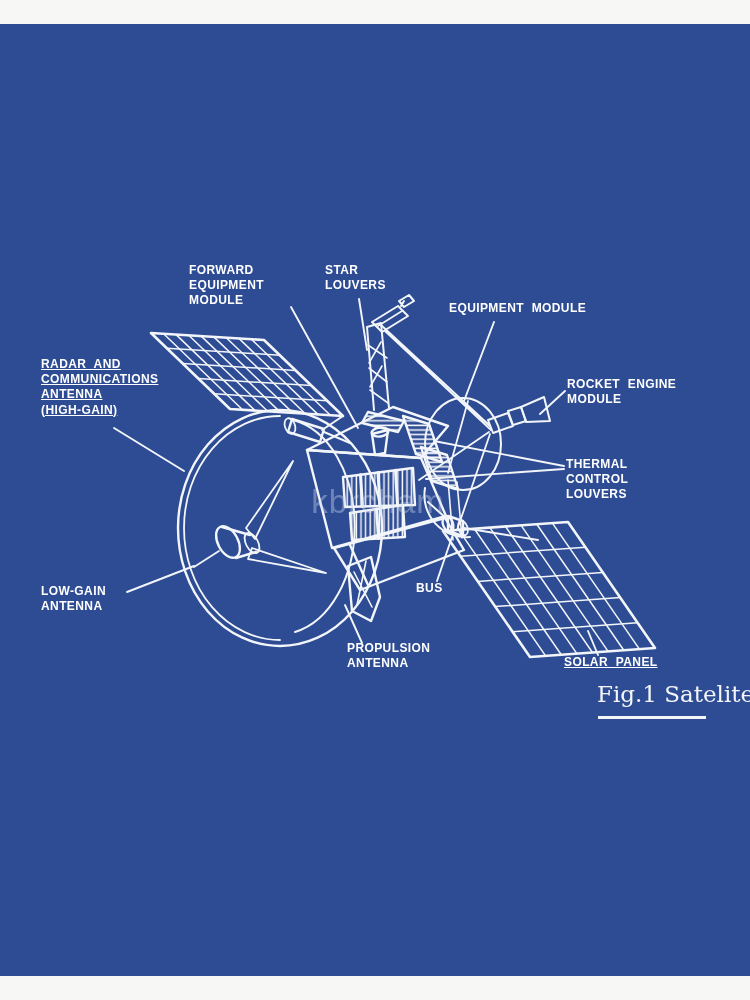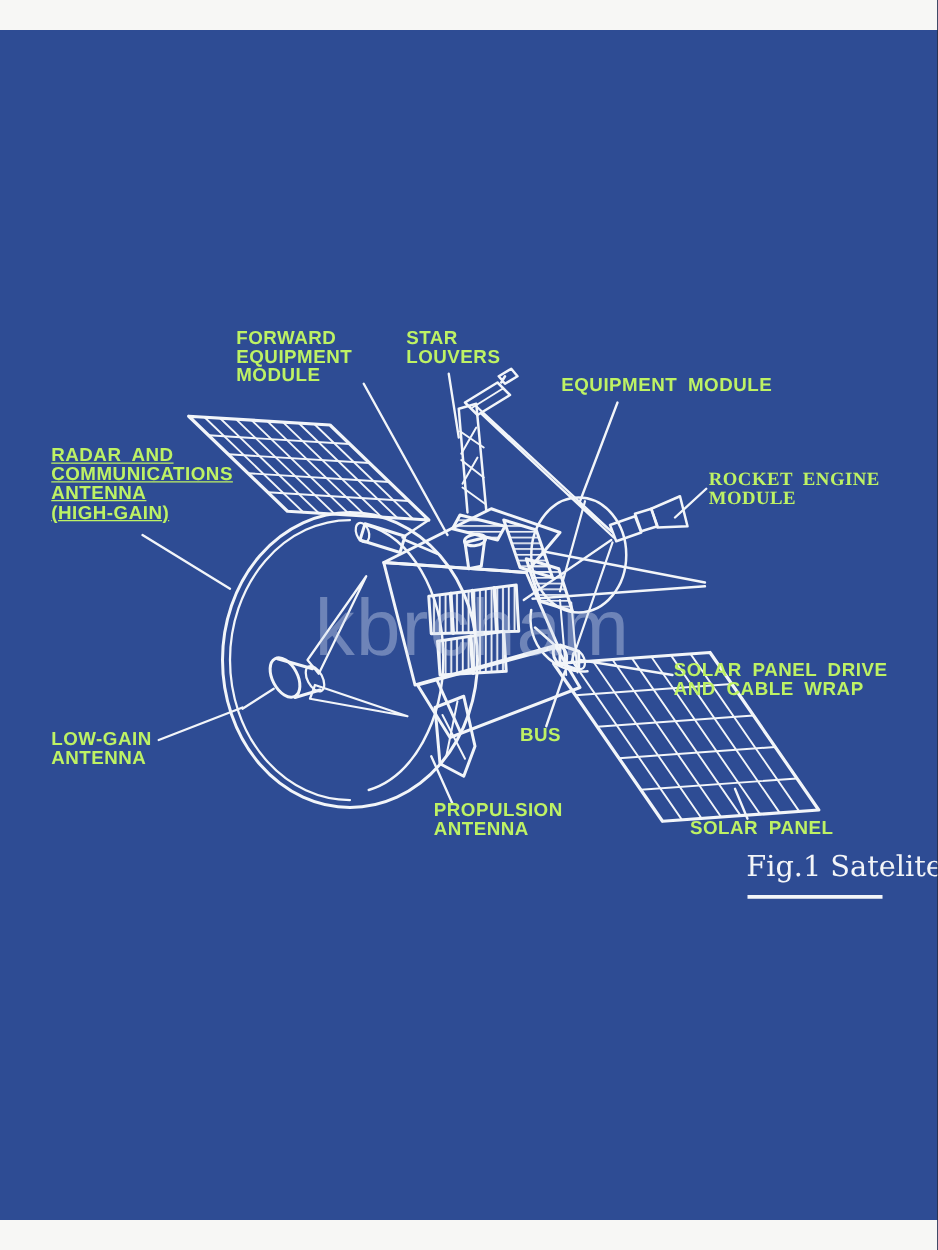--- a/index.html
+++ b/index.html
@@ -6,27 +6,27 @@
   .canvas{
     position:relative;width:750px;height:1000px;overflow:hidden;
     background:#2e4c94;
     font-family:"Liberation Sans", sans-serif;
   }
   .bar{position:absolute;left:0;width:750px;background:#f7f7f5;}
   .bar.top{top:0;height:24px;}
   .bar.bottom{top:976px;height:24px;}
   .drawing{position:absolute;left:0;top:0;}
   .lbl{
-    position:absolute;color:#bef264;font-weight:bold;
-    font-size:15px;line-height:15.2px;letter-spacing:.4px;word-spacing:4px;
+    position:absolute;color:#ffffff;font-weight:bold;
+    font-size:12px;line-height:15.2px;letter-spacing:.4px;word-spacing:4px;
     white-space:pre-line;
   }
   .watermark{
     position:absolute;left:378px;top:502px;transform:translate(-50%,-50%);
-    font-size:64px;font-weight:500;letter-spacing:1px;
+    font-size:33px;font-weight:500;letter-spacing:1px;
     color:rgba(208,218,238,0.40);white-space:nowrap;
   }
   .caption{
     position:absolute;left:597px;top:681px;
     font-family:"DejaVu Serif", serif;font-size:23px;color:#f3f5f8;
     white-space:nowrap;
   }
   .caption-underline{
     position:absolute;left:598px;top:716px;width:108px;height:2.5px;background:#f3f5f8;
   }
@@ -150,29 +150,30 @@
   <div class="lbl" style="left:189px;top:263px;">FORWARD
 EQUIPMENT
 MODULE</div>
   <div class="lbl" style="left:325px;top:263px;">STAR
 LOUVERS</div>
   <div class="lbl" style="left:449px;top:301px;">EQUIPMENT MODULE</div>
   <div class="lbl" style="left:41px;top:357px;text-decoration:underline;">RADAR AND
 COMMUNICATIONS
 ANTENNA
 (HIGH-GAIN)</div>
-  <div class="lbl" style="left:567px;top:377px;font-family:Liberation Serif, serif;">ROCKET ENGINE
+  <div class="lbl" style="left:567px;top:377px;">ROCKET ENGINE
 MODULE</div>
-  <div class="lbl" style="left:539px;top:529px;">SOLAR PANEL DRIVE
-AND CABLE WRAP</div>
+  <div class="lbl" style="left:566px;top:457px;">THERMAL
+CONTROL
+LOUVERS</div>
   <div class="lbl" style="left:41px;top:584px;">LOW-GAIN
 ANTENNA</div>
   <div class="lbl" style="left:416px;top:581px;">BUS</div>
   <div class="lbl" style="left:347px;top:641px;">PROPULSION
 ANTENNA</div>
-  <div class="lbl" style="left:552px;top:655px;">SOLAR PANEL</div>
+  <div class="lbl" style="left:564px;top:655px;text-decoration:underline;">SOLAR PANEL</div>
 
   <div class="watermark">kbrcham</div>
 
   <div class="caption">Fig.1 Satelite</div>
   <div class="caption-underline"></div>
 
 </div>
 
 </body></html>

